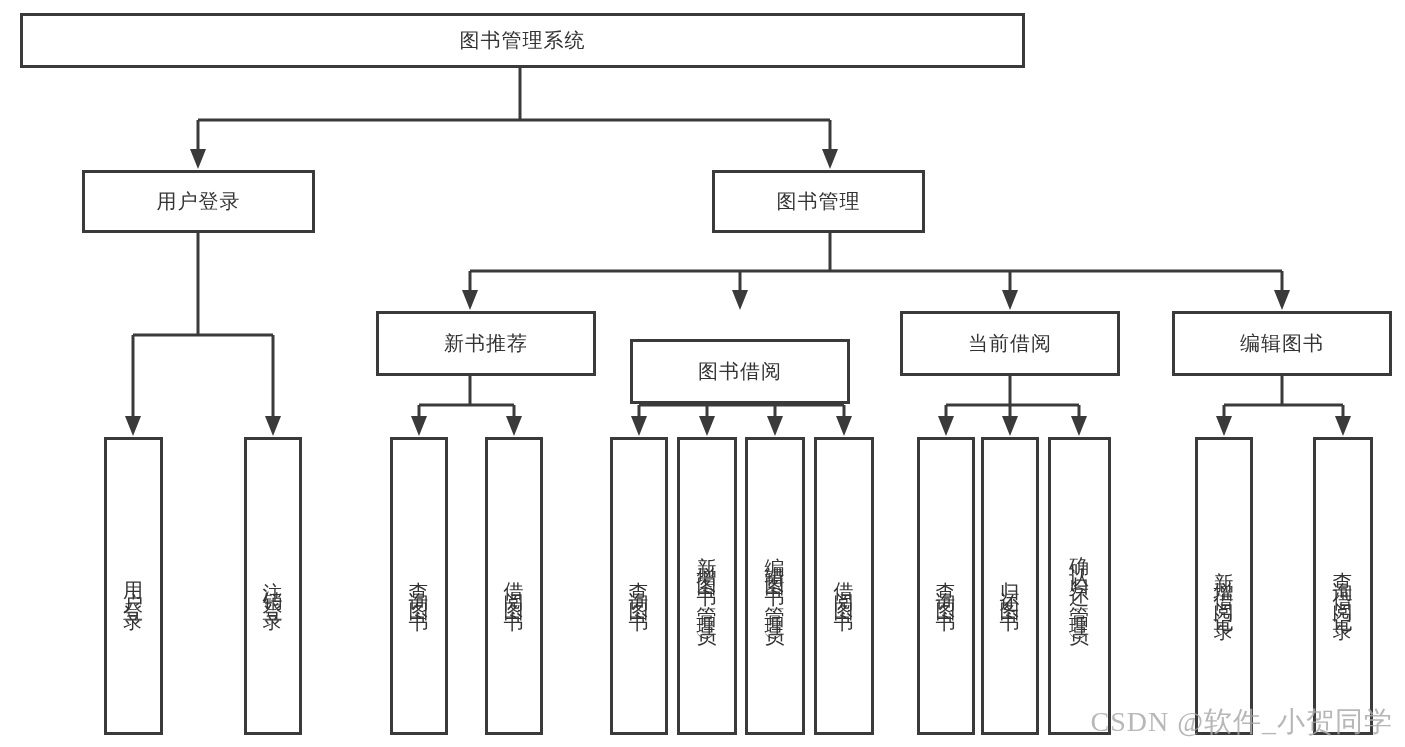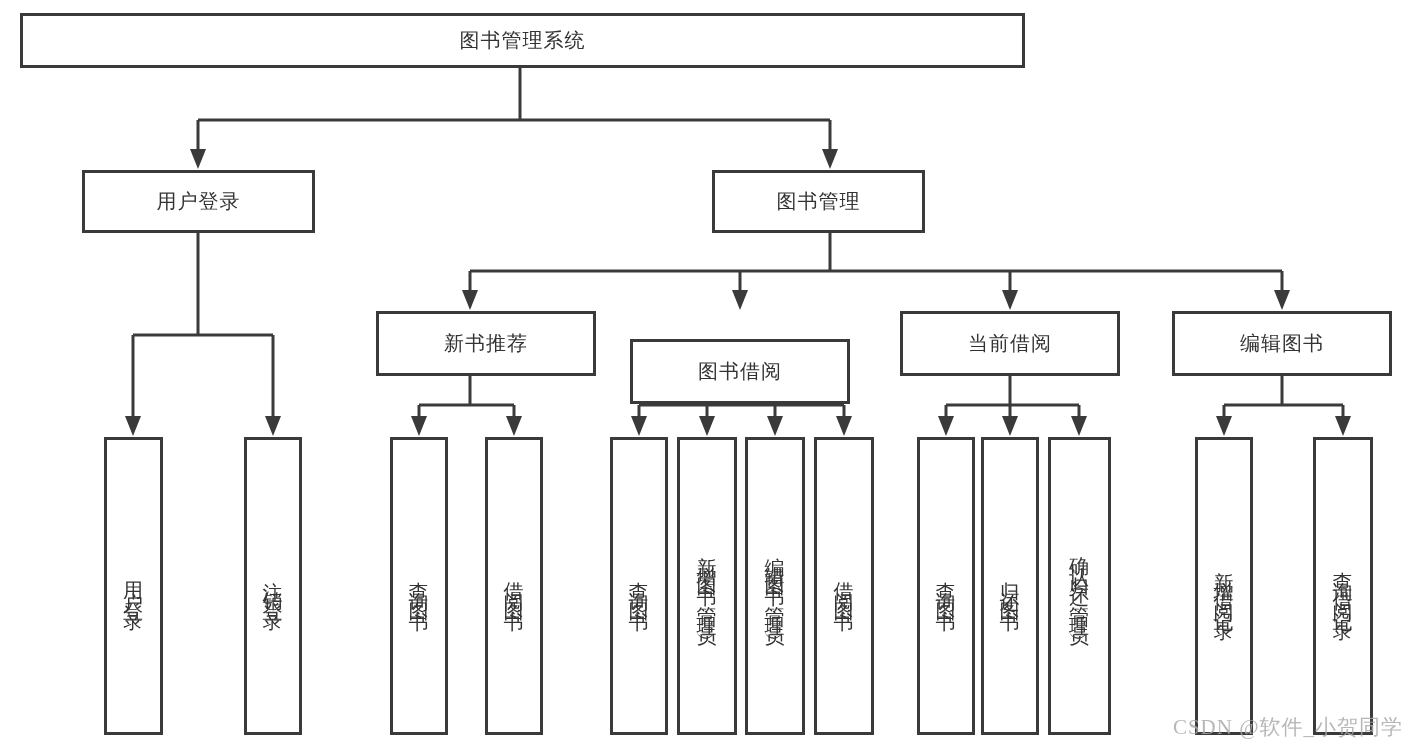--- a/index.html
+++ b/index.html
@@ -27,23 +27,23 @@
   .node.v-text span {
     writing-mode: vertical-rl;
     text-orientation: mixed;
     font-size: 20px;
     letter-spacing: 10px;
     line-height: 1;
     color: #333333;
   }
   .watermark {
     position: absolute;
-    right: 2px;
+    right: 12px;
     bottom: 6px;
-    font-size: 21px;
+    font-size: 28px;
     color: rgba(170,170,170,0.85);
     z-index: 5;
     white-space: nowrap;
     letter-spacing: 1px;
   }
 </style>
 </head>
 <body>
 
 <div class="canvas">

